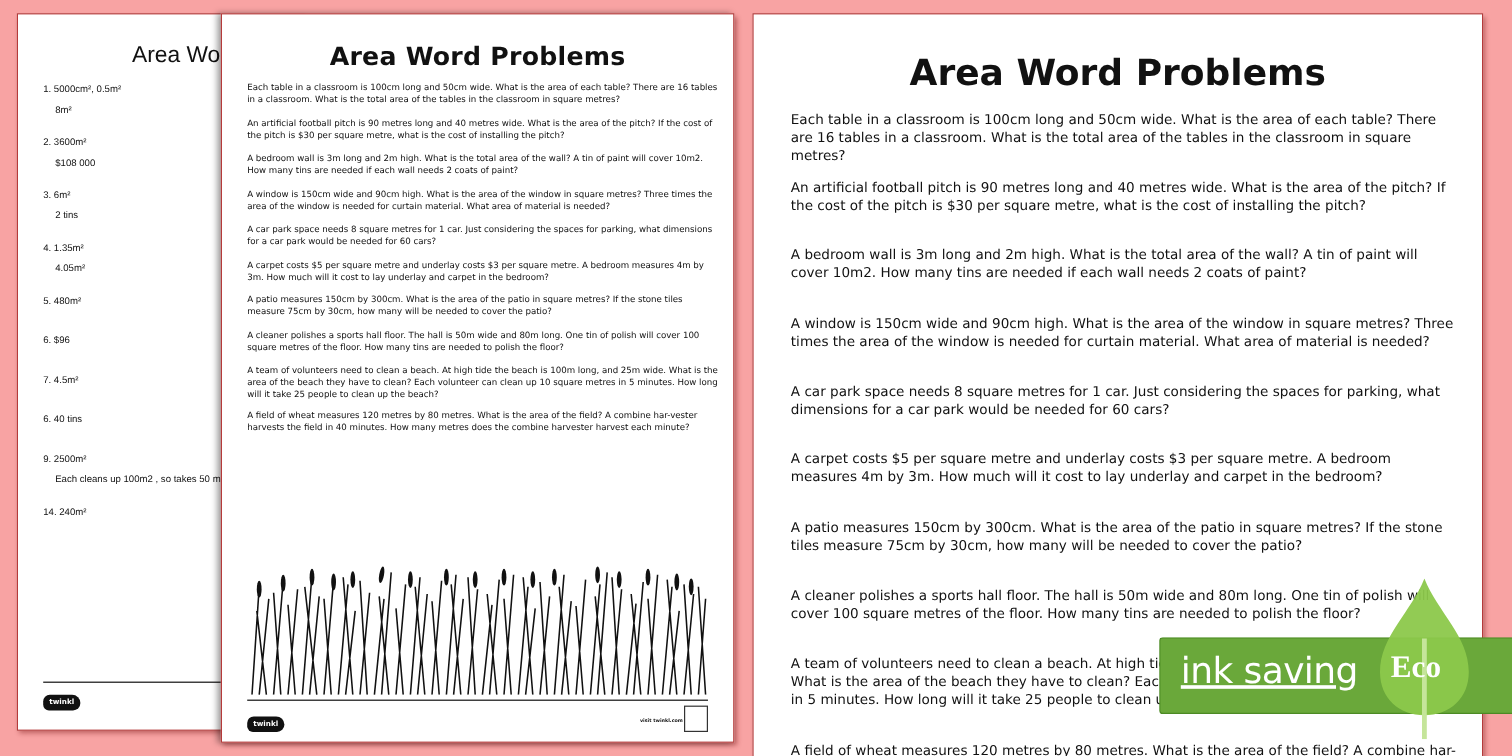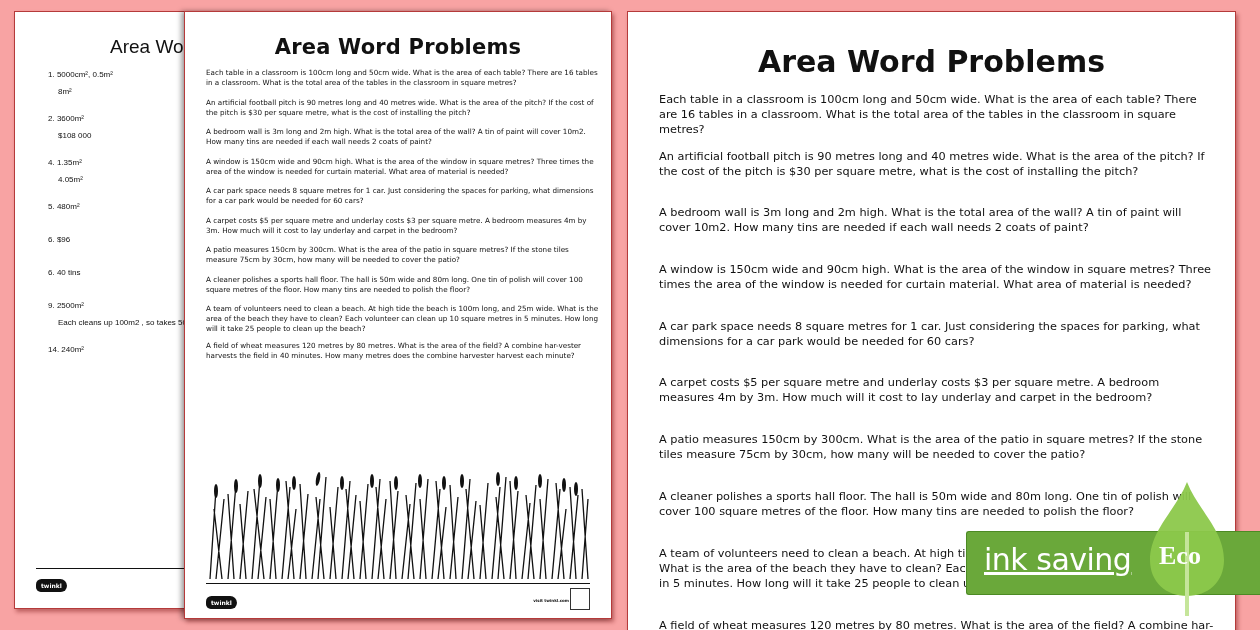--- a/index.html
+++ b/index.html
@@ -6,21 +6,21 @@
   html, body { width: 1260px; height: 630px; overflow: hidden; }
   body { background: #f8a3a3; position: relative; font-family: "DejaVu Sans", sans-serif; color: #111; }
 
   .page { position: absolute; background: #fff; border: 1px solid #b53a3a;
           box-shadow: 2px 3px 4px rgba(120,20,20,0.45); overflow: hidden; }
 
   
   #answers { left: 14px; top: 11px; width: 240px; height: 598px; }
   #answers .title { position: absolute; left: 95px; top: 24px; font-size: 19px; font-family: "Liberation Sans", sans-serif; white-space: nowrap; color: #111; }
   #answers .list { position: absolute; left: 21px; top: 57px; font-size: 8px; font-family: "Liberation Sans", sans-serif; line-height: 11px; }
-  #answers .item { margin-bottom: 0; margin-left: 12px; }
+  #answers .item { margin-bottom: 0; }
   #answers .main { height: 17px; }
   #answers .sub { padding-left: 10px; height: 17px; }
   #answers .rule { position: absolute; left: 21px; right: 0; top: 251px; border-top: 1.5px solid #111; }
   #answers .logo { position: absolute; left: 21px; top: 258px; }
 
   
   #worksheet-small { left: 184px; top: 11px; width: 428px; height: 608px;
                      box-shadow: -3px 0 5px rgba(0,0,0,0.35), 2px 3px 4px rgba(120,20,20,0.45); }
   #worksheet-small .title { position: absolute; left: 0; right: 0; top: 23px; text-align: center; font-size: 21px; font-weight: bold; font-family: "DejaVu Sans", sans-serif; letter-spacing: 0.2px; }
   #worksheet-small .problems { position: absolute; left: 21px; right: 12px; top: 56px; font-size: 7.2px; line-height: 10px; font-family: "DejaVu Sans", sans-serif; }
@@ -56,30 +56,39 @@
         <div class="main">1. 5000cm², 0.5m²</div>
         <div class="sub">8m²</div>
         <div style="height:10px"></div>
       </div>
     <div class="item">
         <div class="main">2. 3600m²</div>
         <div class="sub">$108 000</div>
         <div style="height:10px"></div>
       </div>
     <div class="item">
+        <div class="main">3. 6m²</div>
+        <div class="sub">2 tins</div>
+        <div style="height:10px"></div>
+      </div>
+    <div class="item">
         <div class="main">4. 1.35m²</div>
         <div class="sub">4.05m²</div>
         <div style="height:10px"></div>
       </div>
     <div class="item">
         <div class="main">5. 480m²</div>
         <div style="height:16px"></div>
       </div>
     <div class="item">
         <div class="main">6. $96</div>
+        <div style="height:16px"></div>
+      </div>
+    <div class="item">
+        <div class="main">7. 4.5m²</div>
         <div style="height:16px"></div>
       </div>
     <div class="item">
         <div class="main">6. 40 tins</div>
         <div style="height:16px"></div>
       </div>
     <div class="item">
         <div class="main">9. 2500m²</div>
         <div class="sub" style="white-space:nowrap">Each cleans up 100m2 , so takes 50 m</div>
         <div style="height:10px"></div>

